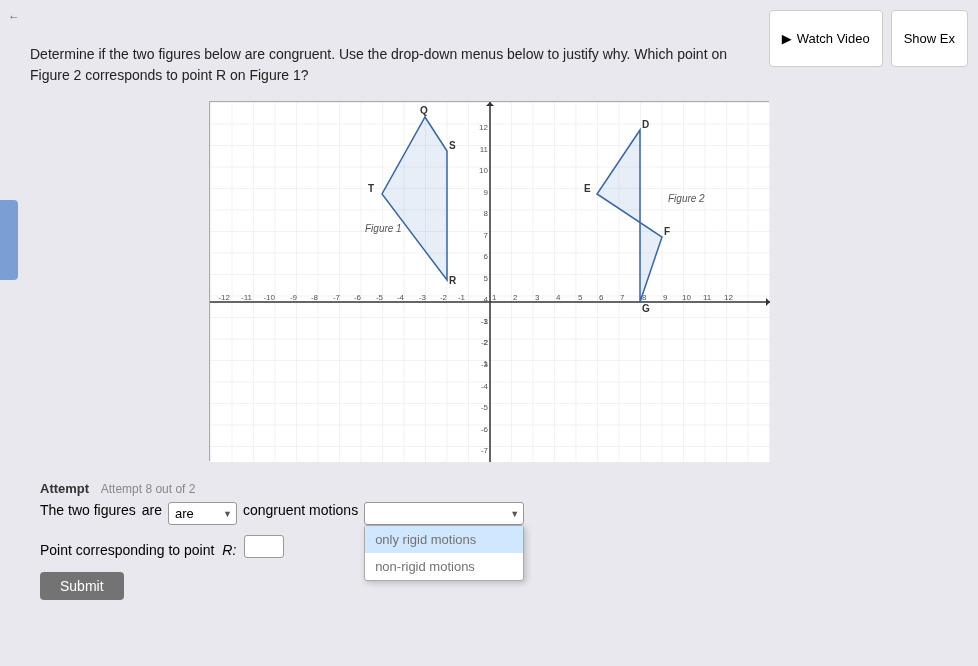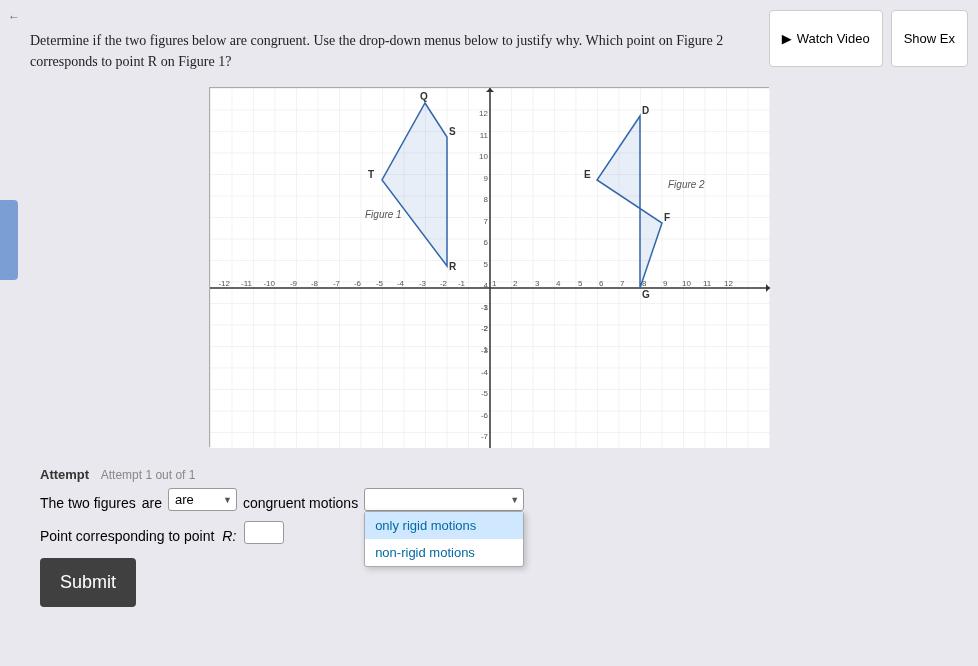--- a/index.html
+++ b/index.html
@@ -42,22 +42,21 @@
       border-radius: 4px;
       padding: 20px 12px;
       font-size: 13px;
       cursor: pointer;
     }
     .question-text {
       font-size: 14px;
       color: #222;
       line-height: 1.5;
       max-width: 700px;
-      margin-top: 10px;
-      font-family: Liberation Serif, serif;
+      margin-top: 24px;
     }
     .graph-area {
       margin-top: 15px;
       display: flex;
       justify-content: center;
       align-items: center;
     }
     .graph-container {
       background: white;
       border: 1px solid #aaa;
@@ -80,21 +79,21 @@
       margin-bottom: 6px;
     }
     .attempt-label {
       font-size: 12px;
       color: #888;
       font-weight: normal;
       margin-left: 8px;
     }
     .answer-row {
       display: flex;
-      align-items: flex-end;
+      align-items: flex-start;
       gap: 6px;
       font-size: 14px;
       margin-bottom: 10px;
       flex-wrap: wrap;
     }
     .dropdown-select {
       border: 1px solid #999;
       border-radius: 3px;
       padding: 3px 20px 3px 6px;
       font-size: 13px;
@@ -141,32 +140,32 @@
       z-index: 100;
       top: 100%;
       left: 0;
       min-width: 160px;
       box-shadow: 2px 2px 6px rgba(0,0,0,0.2);
     }
     .dropdown-menu-item {
       padding: 6px 10px;
       font-size: 13px;
       cursor: pointer;
-      color: #0369a1;
+      color: #737373;
     }
     .dropdown-menu-item.highlighted {
       background: #d0e8ff;
     }
     .submit-btn {
-      background: #404040;
+      background: #737373;
       color: white;
       border: none;
       border-radius: 4px;
-      padding: 14px 20px;
-      font-size: 18px;
+      padding: 6px 20px;
+      font-size: 14px;
       cursor: pointer;
       margin-top: 4px;
     }
     .top-left-label {
       position: absolute;
       top: 8px;
       left: 8px;
       font-size: 12px;
       color: #666;
     }
@@ -282,21 +281,21 @@
         <text x="454" y="133" font-size="10" fill="#333" font-weight="bold">F</text>
         <text x="432" y="210" font-size="10" fill="#333" font-weight="bold">G</text>
         <text x="458" y="100" font-size="10" fill="#555" font-style="italic">Figure 2</text>
       </svg>
     </div>
   </div>
 
   <div class="answer-section">
     <div class="answer-label">
       <span>Attempt</span>
-      <span class="attempt-label">Attempt 1 out of 1</span>
+      <span class="attempt-label">Attempt 8 out of 2</span>
     </div>
 
     
     <div class="answer-row">
       <span>The two figures</span>
       <span>are</span>
       <div class="dropdown-wrapper">
         <select class="dropdown-select">
           <option>are</option>
           <option>are not</option>

